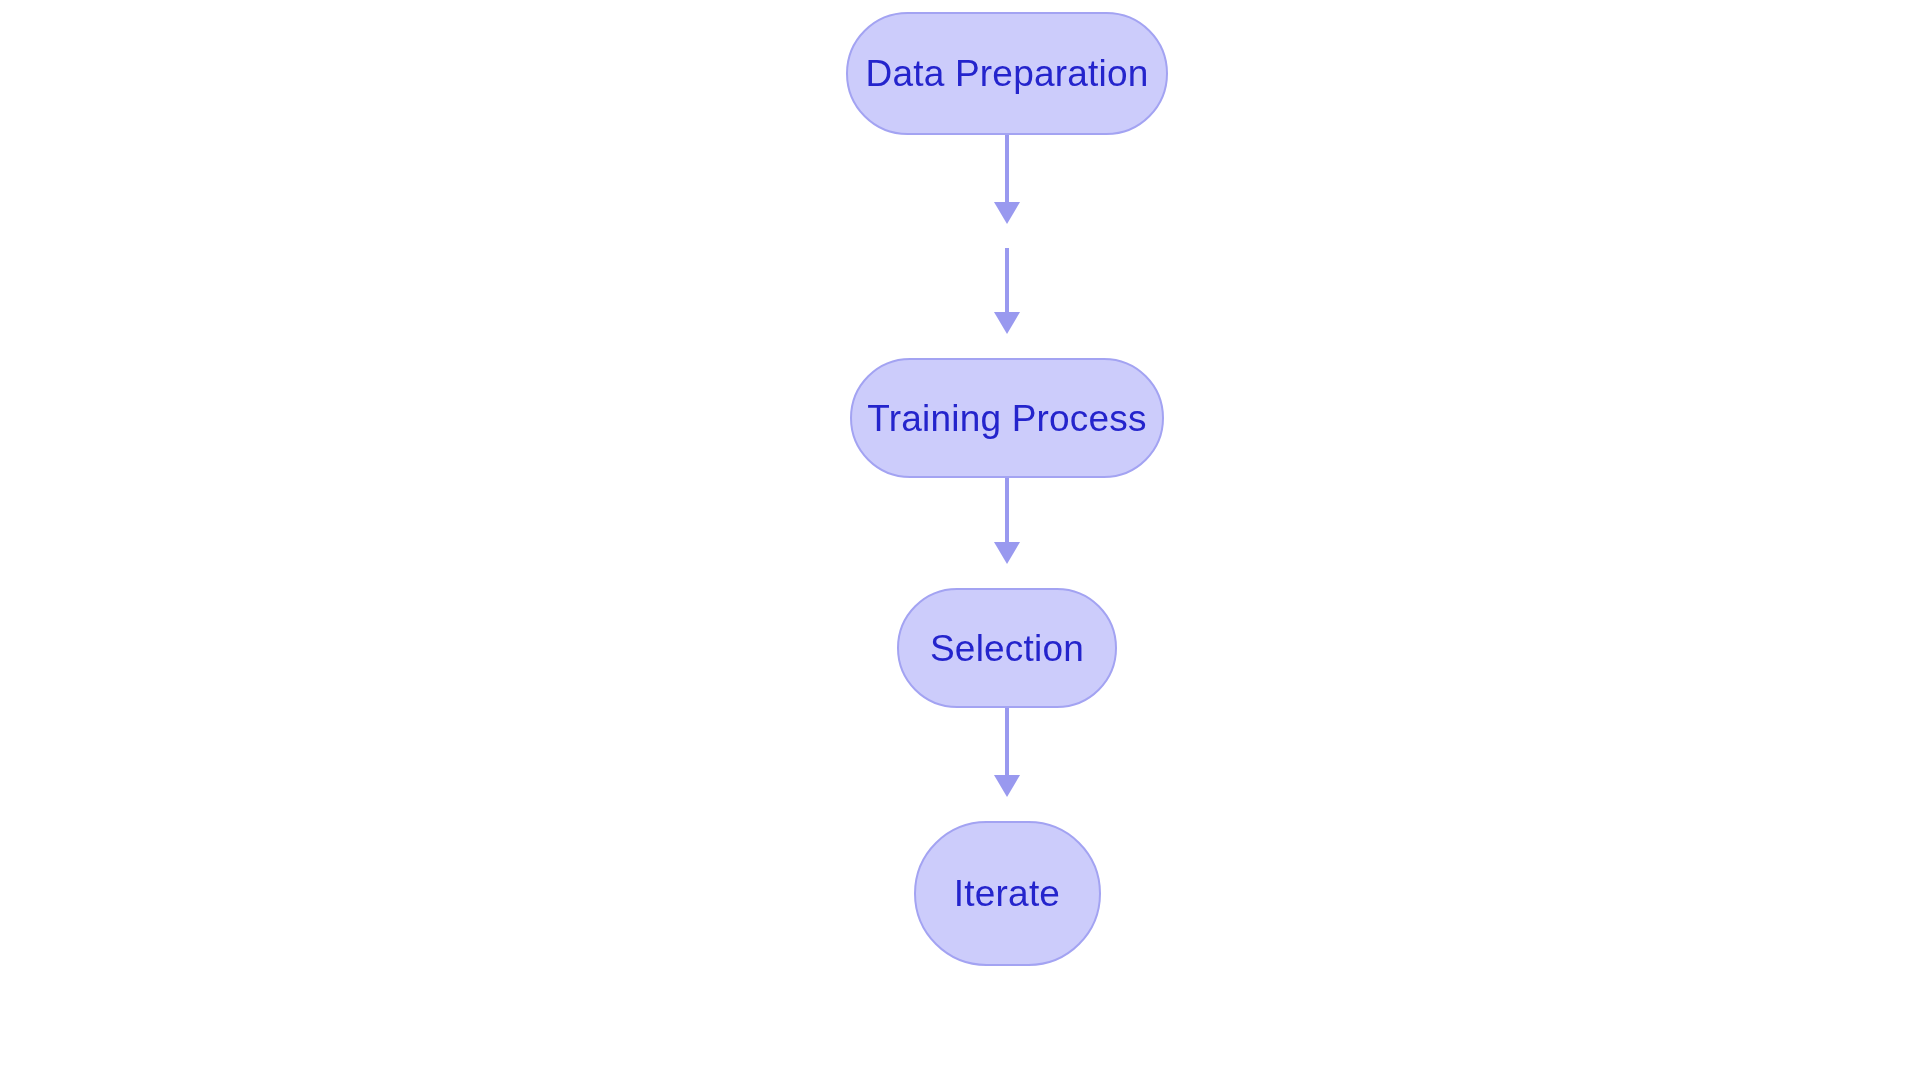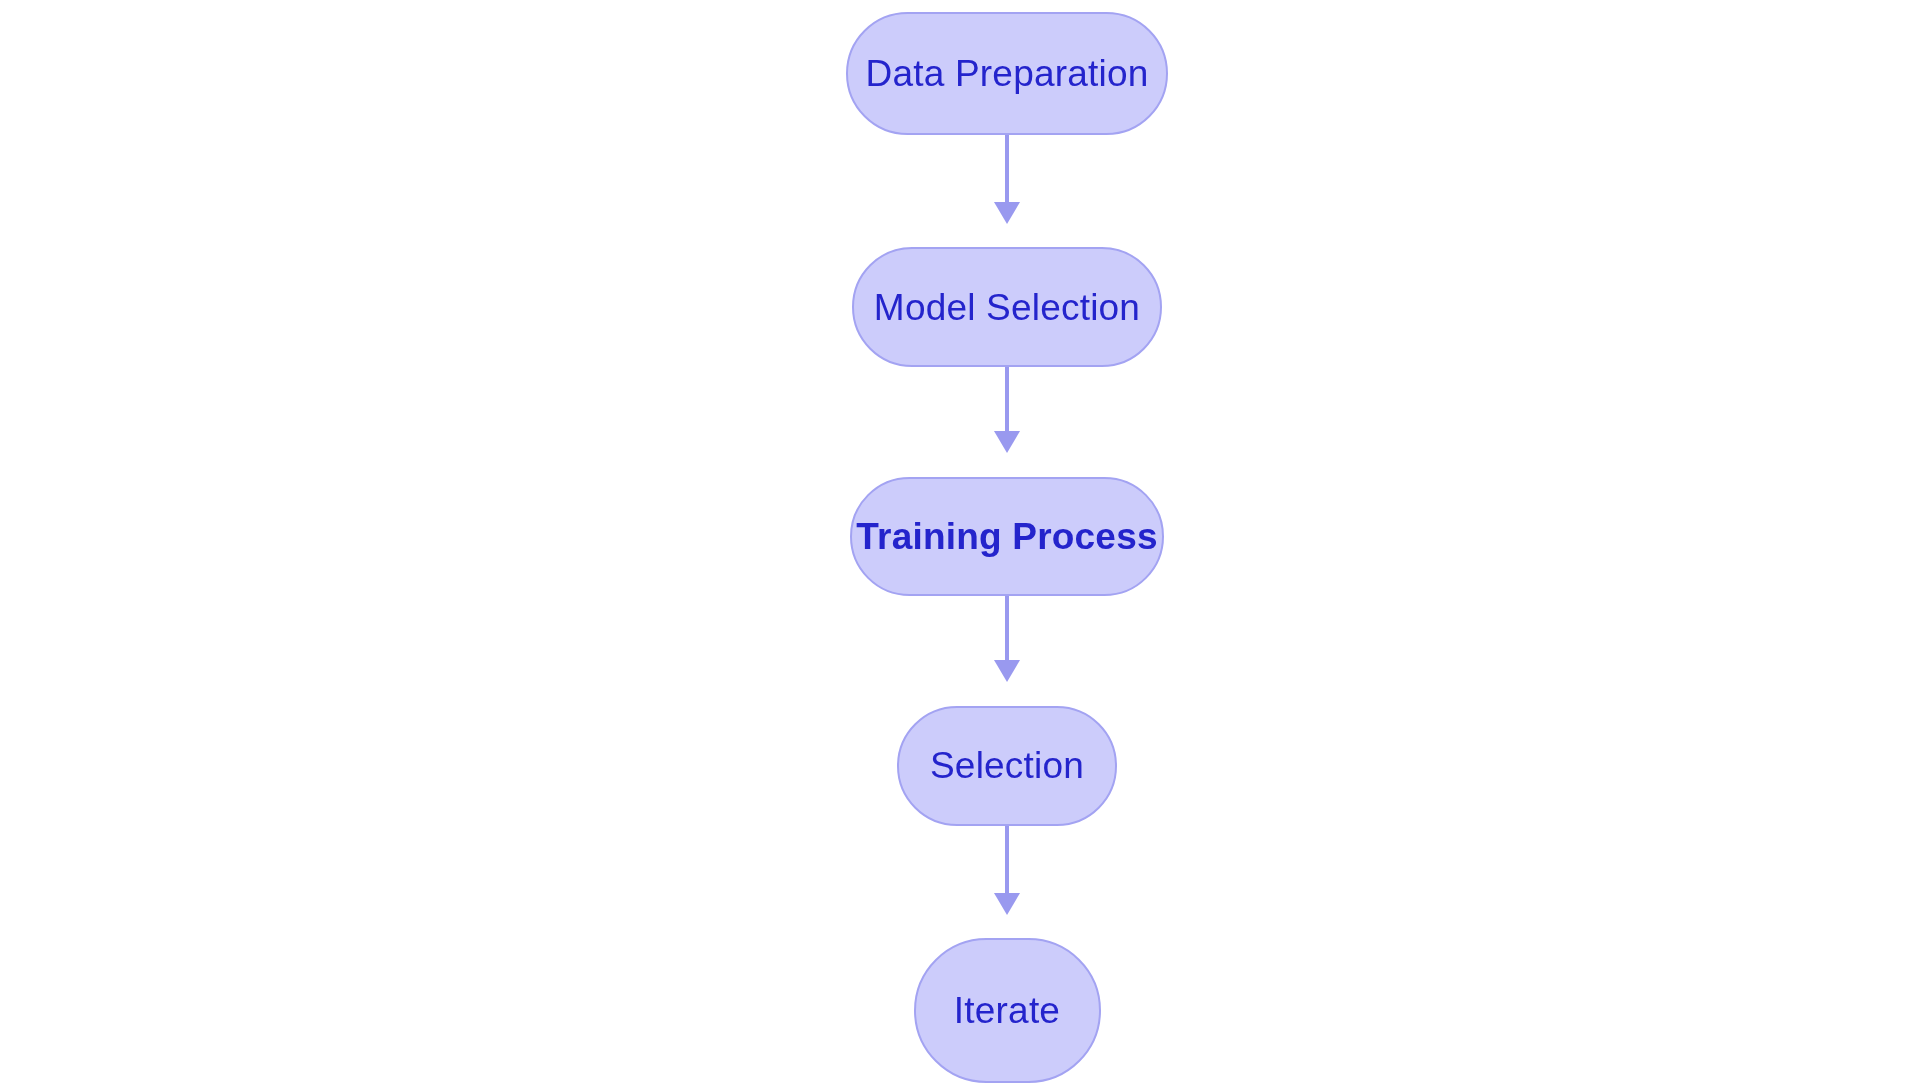--- a/index.html
+++ b/index.html
@@ -53,21 +53,21 @@
   }
 
   .node-label {
     display: block;
     padding: 0 4px;
   }
 
   
   .node-w1 { width: 322px; height: 123px; }
   .node-w2 { width: 310px; height: 120px; }
-  .node-w3 { width: 314px; height: 120px; font-weight: bold; }
+  .node-w3 { width: 314px; height: 120px; }
   .node-w4 { width: 220px; height: 120px; }
   .node-w5 { width: 187px; height: 145px; }
 
   .connector {
     position: relative;
     display: flex;
     flex-direction: column;
     align-items: center;
     justify-content: flex-start;
   }
@@ -105,23 +105,20 @@
 
     <div class="node node-w1">
       <span class="node-label">Data Preparation</span>
     </div>
 
     <div class="connector gap-1">
       <div class="connector-stem"></div>
       <div class="connector-head"></div>
     </div>
 
-    <div class="node node-w2">
-      <span class="node-label">Model Selection</span>
-    </div>
 
     <div class="connector gap-2">
       <div class="connector-stem"></div>
       <div class="connector-head"></div>
     </div>
 
     <div class="node node-w3">
       <span class="node-label">Training Process</span>
     </div>
 

